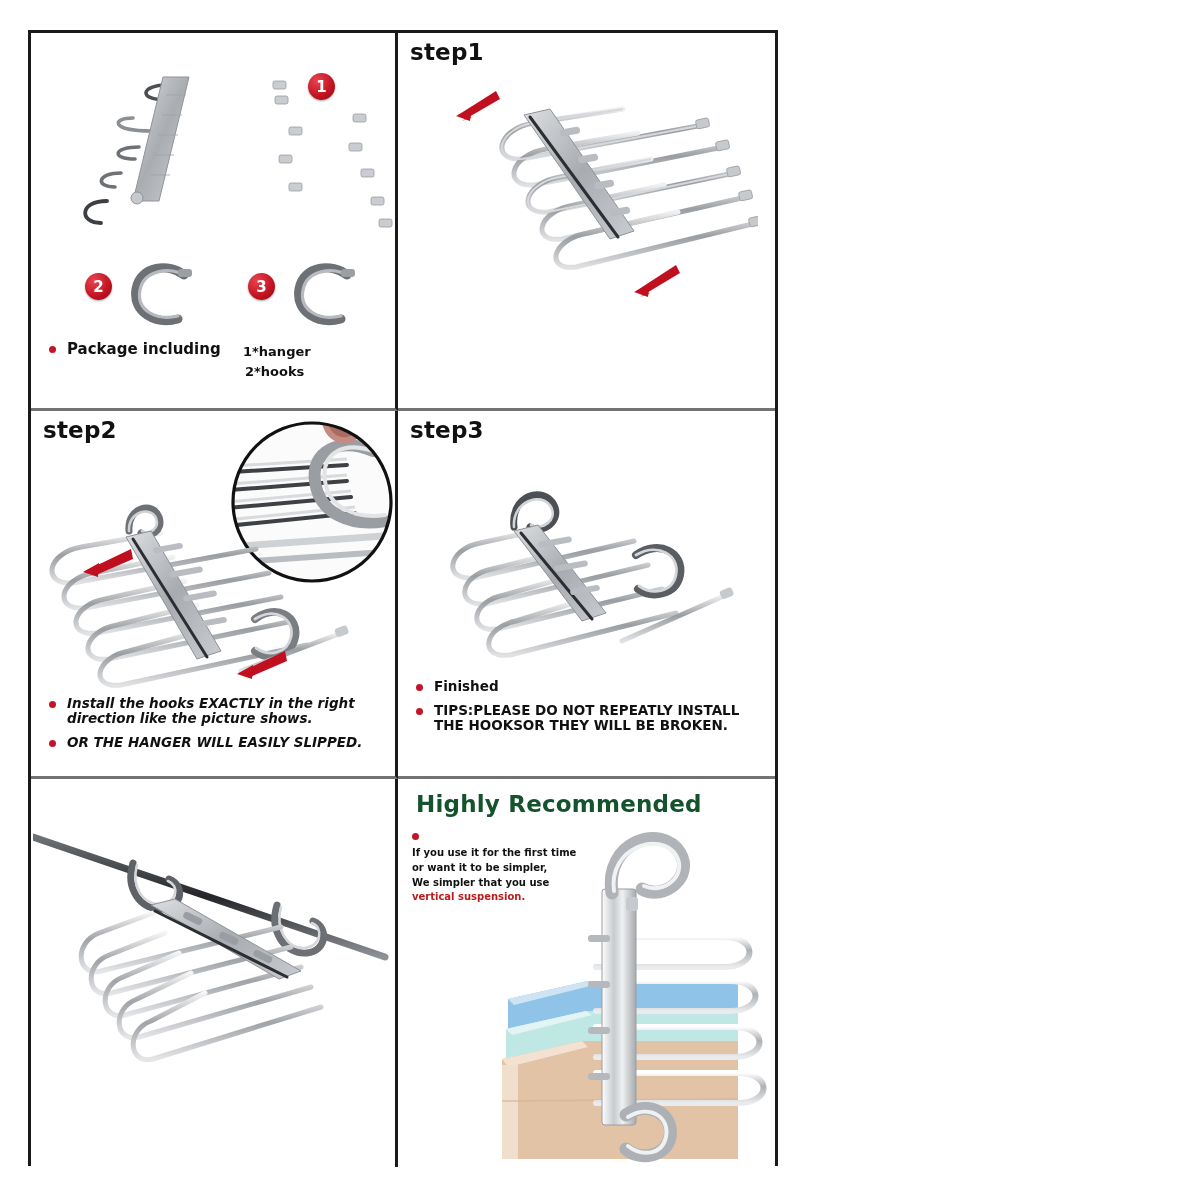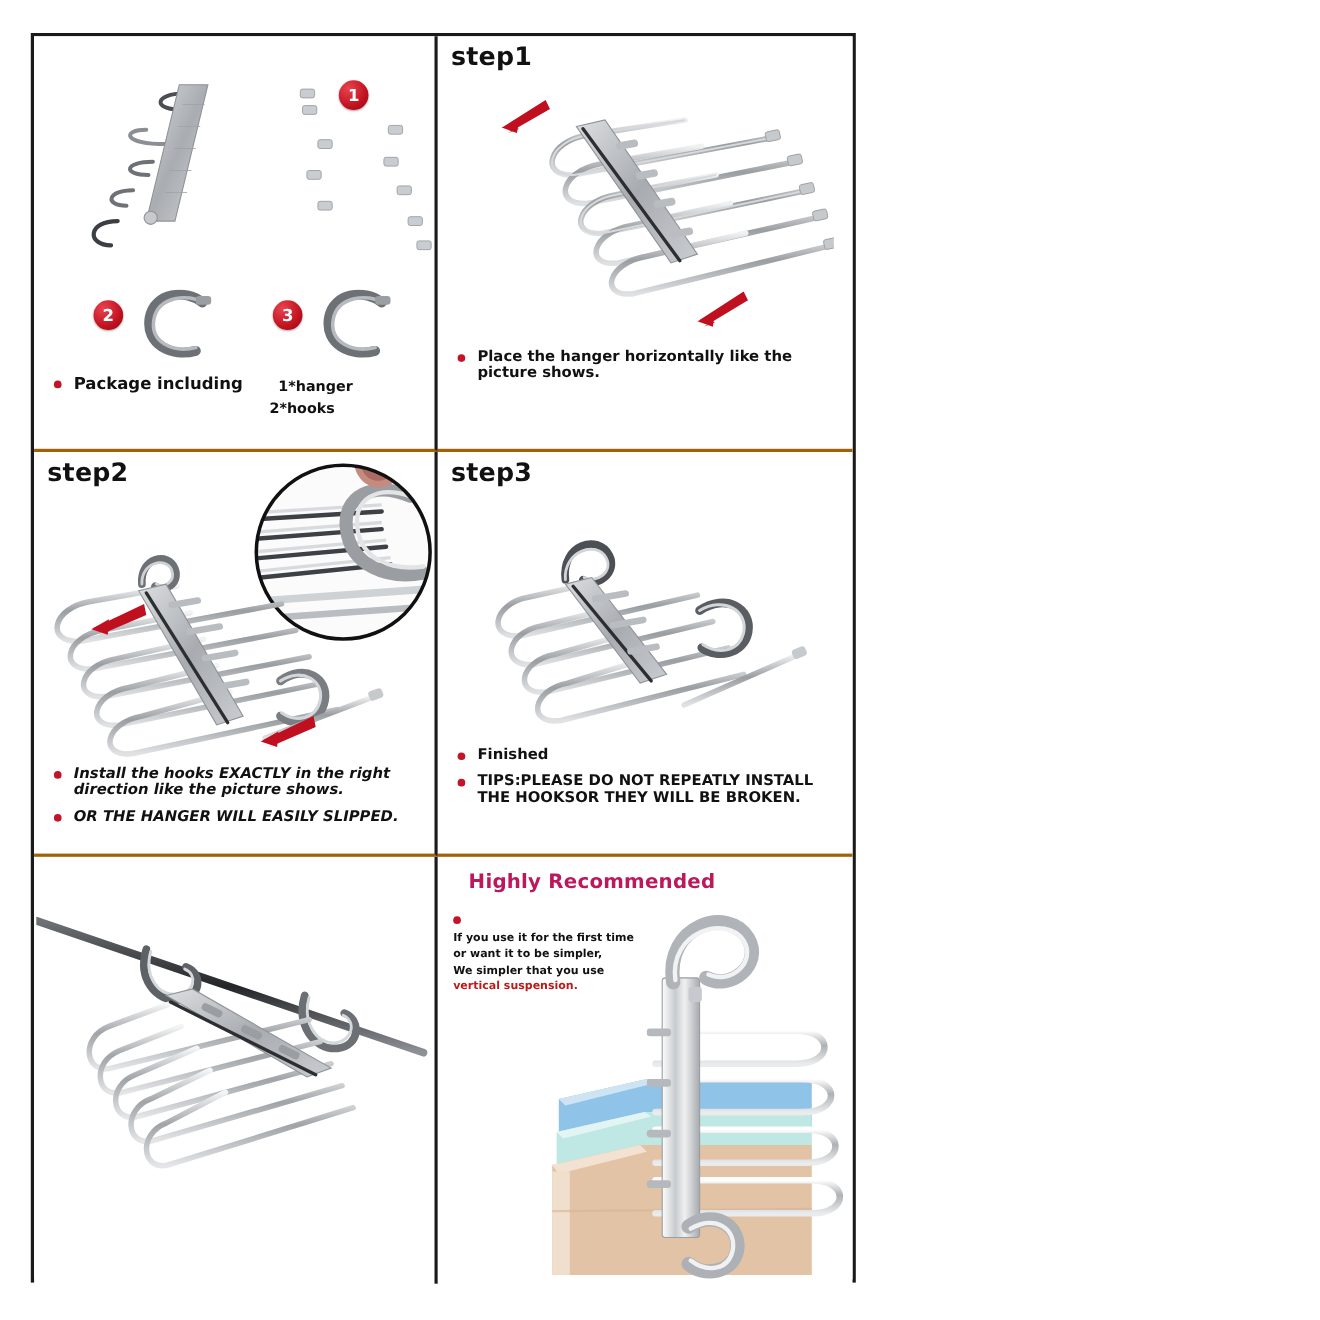--- a/index.html
+++ b/index.html
@@ -38,21 +38,21 @@
     box-sizing:border-box;
     background:#ffffff;
     display:grid;
     grid-template-columns:367px 377px;
     grid-template-rows:378px 368px 388px;
   }
   .cell{
     position:relative;
     box-sizing:border-box;
     border-right:3px solid #1a1a1a;
-    border-bottom:3px solid #a16207;
+    border-bottom:3px solid #737373;
     overflow:hidden;
     background:#fff;
   }
   .cell.c2{border-right:none;}
   .cell.r3{border-bottom:none;}
 
   .step-title{
     position:absolute;left:12px;top:6px;
     font-family:"DejaVu Sans", sans-serif;
     font-weight:bold;font-size:23px;color:#111;
@@ -94,23 +94,23 @@
     color:#fff;font-family:"DejaVu Sans", sans-serif;font-weight:bold;font-size:15px;
     display:flex;align-items:center;justify-content:center;
     box-shadow:0 1px 2px rgba(0,0,0,.35);
   }
 
   
   .art{position:absolute;}
 
   
   .hr-title{
-    position:absolute;left:28px;top:12px;
-    font-family:"DejaVu Sans", sans-serif;
-    font-weight:bold;font-size:18px;color:#be185d;
+    position:absolute;left:18px;top:12px;
+    font-family:"DejaVu Sans", sans-serif;
+    font-weight:bold;font-size:23px;color:#14532d;
     letter-spacing:0.2px;
   }
   .hr-body{
     position:absolute;left:14px;top:54px;width:180px;
     font-family:"DejaVu Sans", sans-serif;
     font-weight:bold;font-size:10px;color:#111;line-height:1.48;
   }
   .hr-body .dot{
     display:block;width:7px;height:7px;border-radius:50%;
     background:#c2152a;margin-bottom:6px;
@@ -201,21 +201,21 @@
 
       <svg class="art" style="left:258px;top:230px;" width="70" height="66" viewBox="0 0 70 66">
         <path d="M58 12 C44 0 14 2 10 26 C6 50 30 62 52 56" fill="none" stroke="#6d7074" stroke-width="9" stroke-linecap="round"></path>
         <path d="M58 12 C46 4 18 6 14 27 C10 48 31 58 52 53" fill="none" stroke="#b7babe" stroke-width="3.2" stroke-linecap="round"></path>
         <rect x="52" y="6" width="14" height="8" rx="3" fill="#9b9ea2"></rect>
       </svg>
 
       <div class="bullets" style="top:308px;width:210px;">
         <div class="bullet b-lg">Package including</div>
       </div>
-      <div class="plain" style="left:222px;top:310px;">1*hanger</div>
+      <div class="plain" style="left:212px;top:310px;">1*hanger</div>
       <div class="plain" style="left:214px;top:330px;">2*hooks</div>
     </div>
 
     <div class="cell c2 r1">
       <div class="step-title">step1</div>
 
       <svg class="art" style="left:40px;top:48px;" width="320" height="240" viewBox="0 0 320 240">
         <defs>
           <linearGradient id="barg2" x1="0" y1="0" x2="1" y2="1">
             <stop offset="0" stop-color="#dcdee0"></stop>
@@ -264,21 +264,20 @@
           <path d="M58 10 L20 34 L34 36 L24 40 L62 18 Z" fill="#c01020"></path>
           <polygon points="18,35 34,27 32,40" fill="#c01020"></polygon>
         </g>
         <g>
           <path d="M238 184 L198 210 L212 212 L202 216 L242 192 Z" fill="#c01020"></path>
           <polygon points="196,211 212,203 210,216" fill="#c01020"></polygon>
         </g>
       </svg>
 
       <div class="bullets" style="top:284px;right:10px;">
-        <div class="bullet b-md">Place the hanger horizontally like the picture shows.</div>
       </div>
     </div>
 
     <div class="cell c1 r2">
       <div class="step-title">step2</div>
 
       <svg class="art" style="left:196px;top:6px;" width="170" height="170" viewBox="0 0 170 170">
         <defs>
           <clipPath id="circClip">
               <circle cx="85" cy="85" r="79"></circle>

